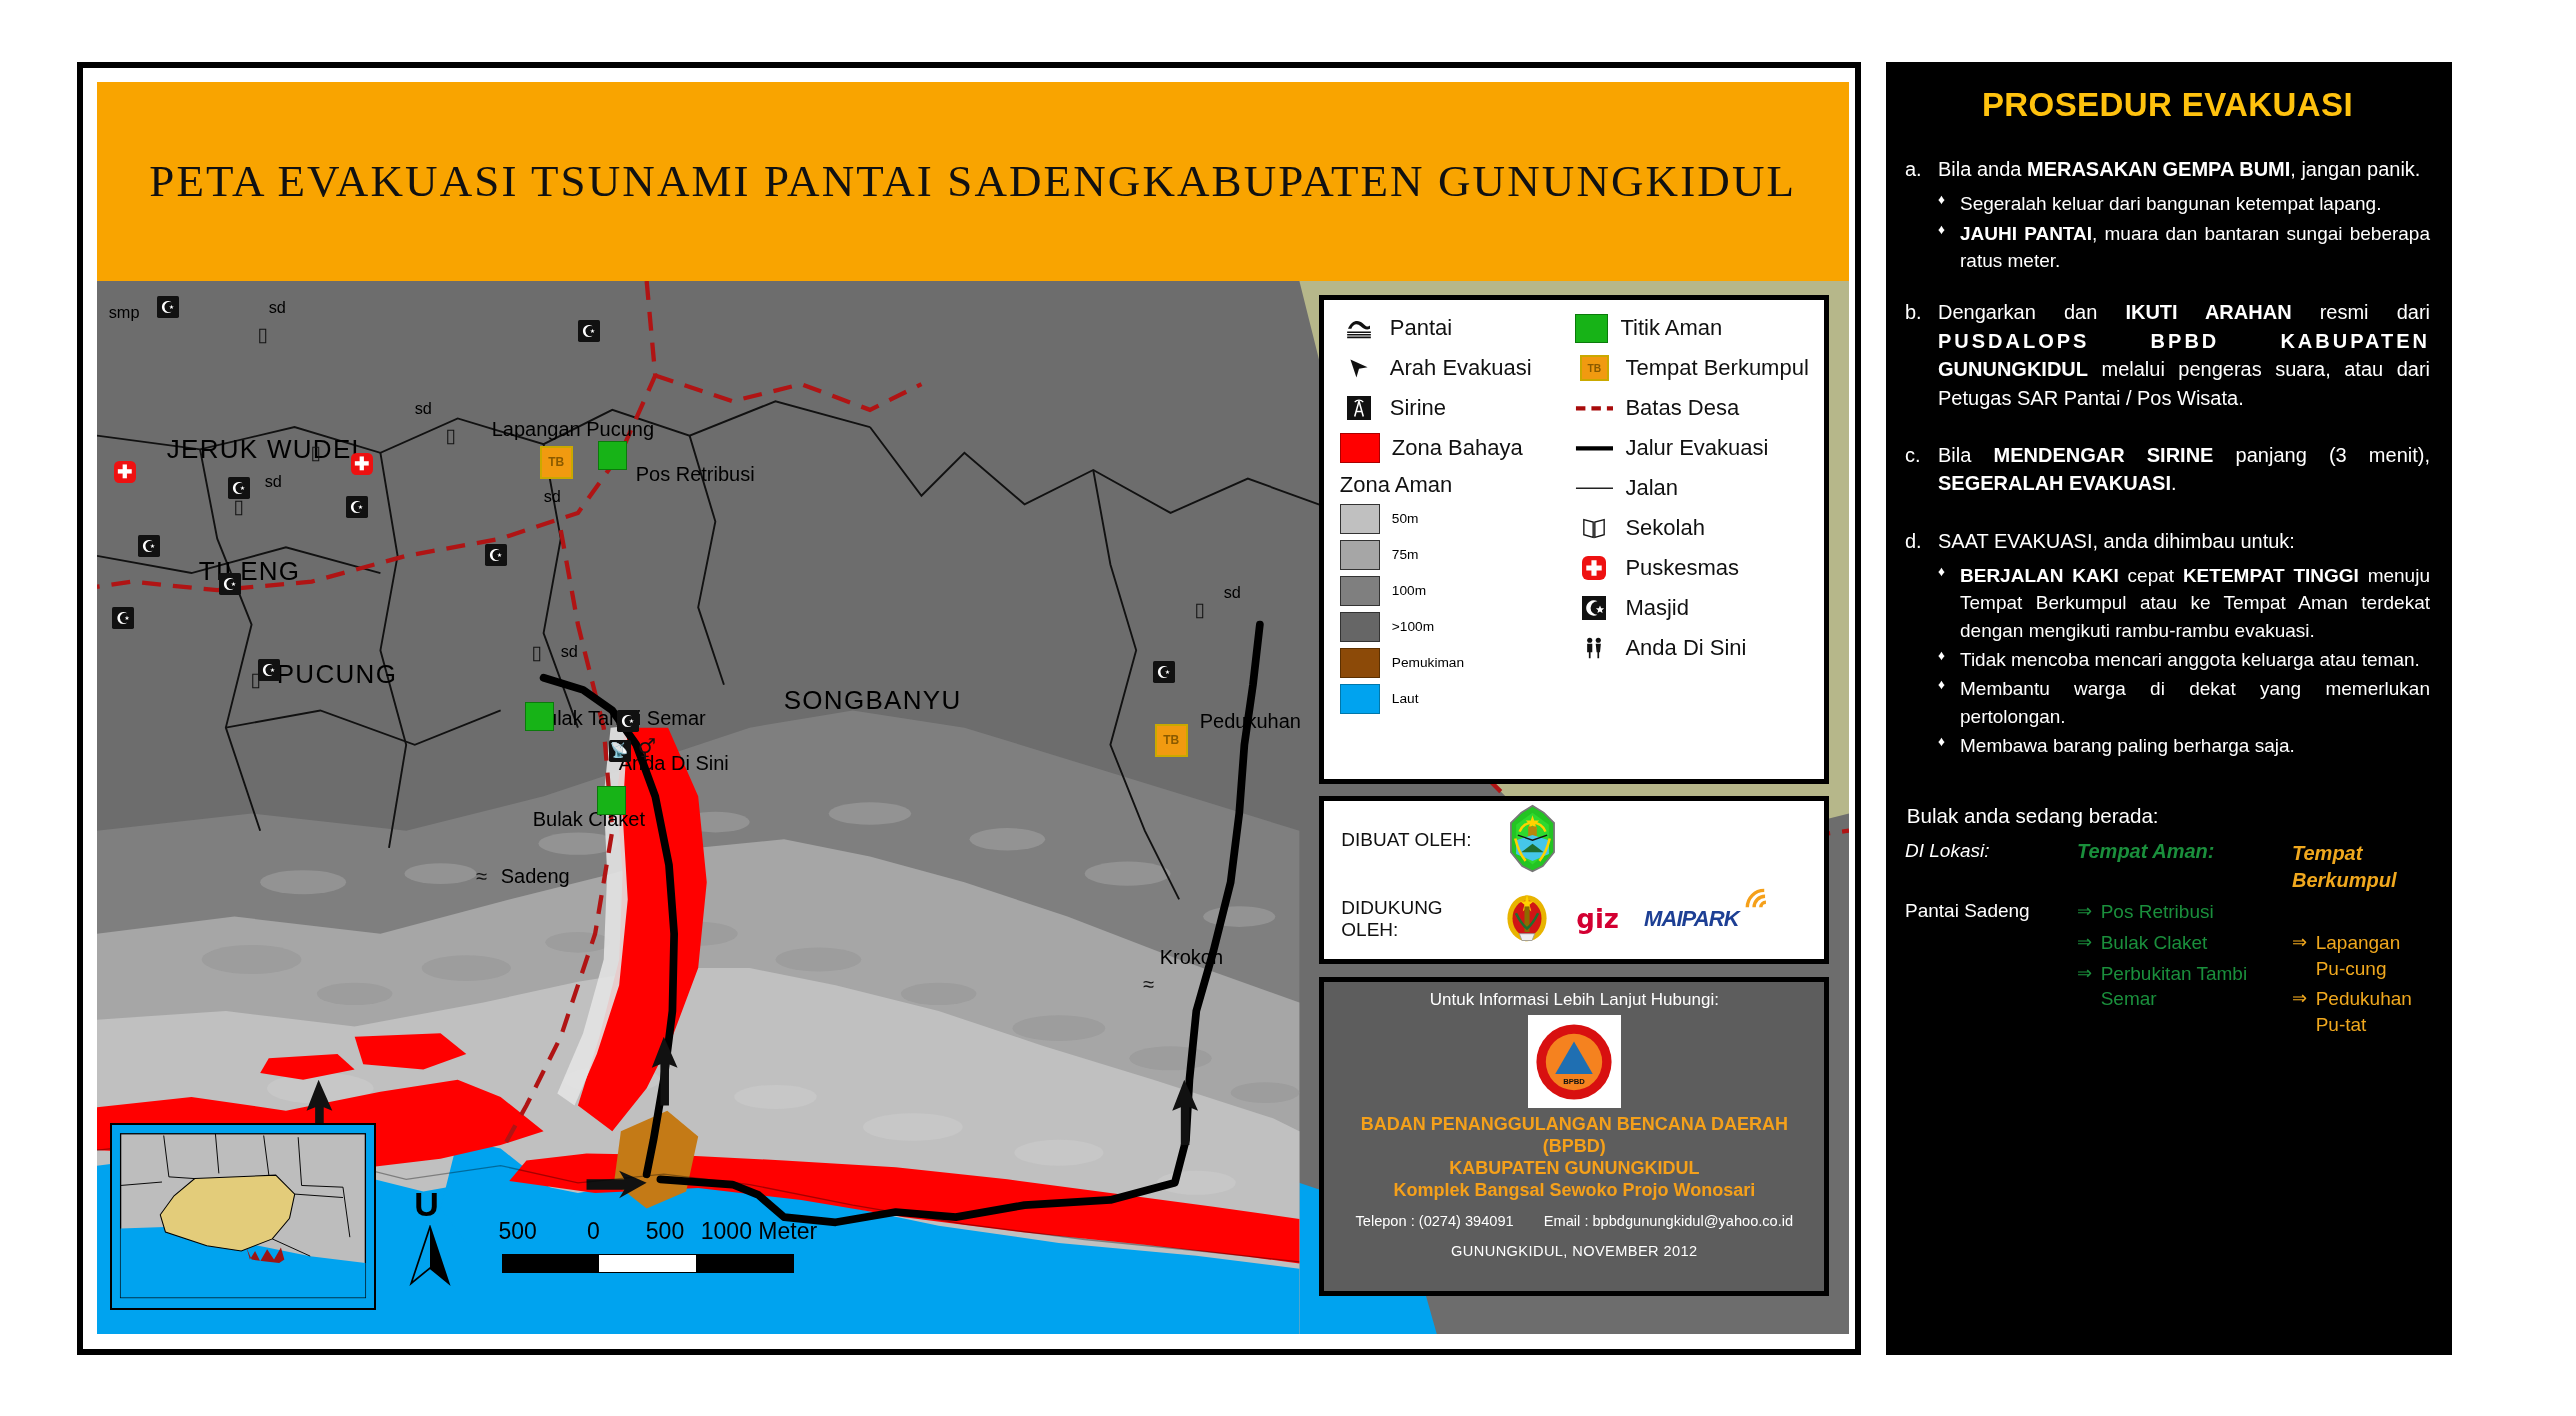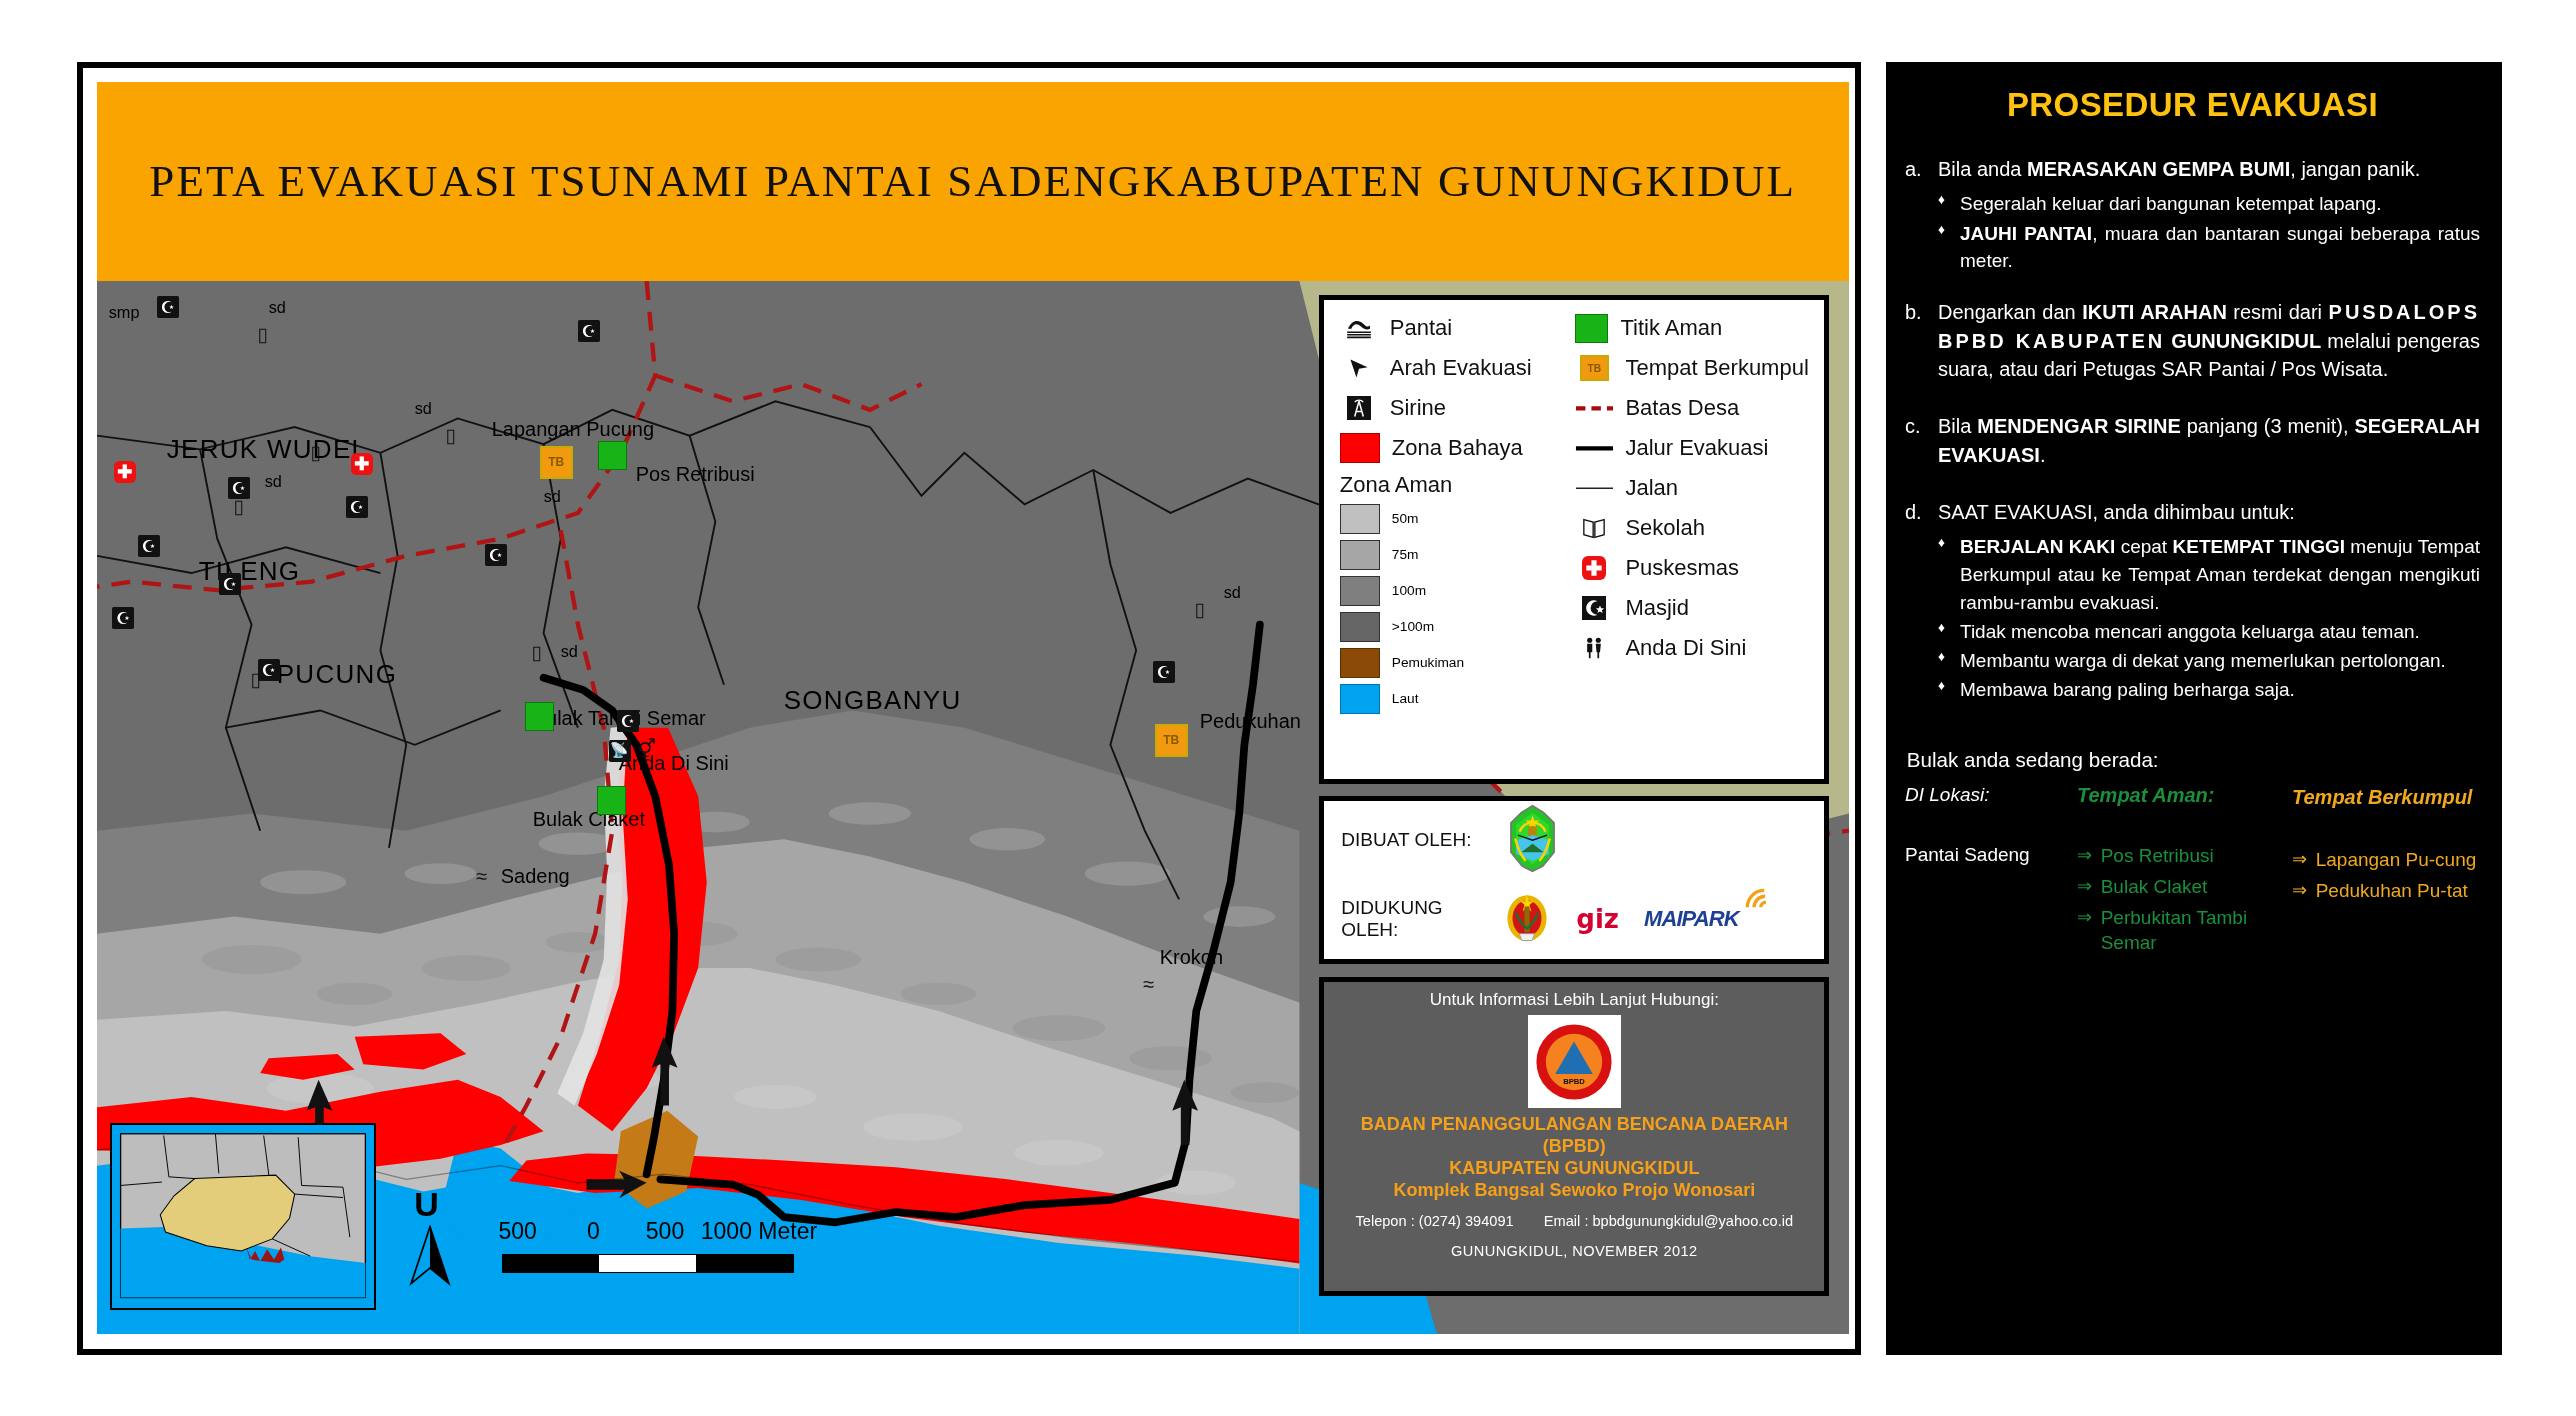--- a/index.html
+++ b/index.html
@@ -63,21 +63,21 @@
   .contact .c-date{font-size:14.6px;color:#fff;margin-top:13.7px;letter-spacing:0.4px;}
 
   
   .logo-gk{width:57px;height:69px;}
   .logo-diy{width:46px;height:53px;}
   .logo-giz{font-size:26px;font-weight:bold;color:#d30032;font-family:"DejaVu Sans",sans-serif;}
   .logo-maipark{font-size:22px;font-weight:bold;font-style:italic;color:#1d3f94;letter-spacing:-0.9px;}
   .bpbd-logo{width:93px;height:93px;background:#fff;margin:5.2px auto 0;display:flex;align-items:center;justify-content:center;}
 
   
-  .proc{position:absolute;left:1886px;top:62px;width:616px;height:1293px;background:#000;box-sizing:border-box;padding:15.5px 22px 0 19px;color:#fff;}
+  .proc{position:absolute;left:1886px;top:62px;width:566px;height:1293px;background:#000;box-sizing:border-box;padding:15.5px 22px 0 19px;color:#fff;}
   .proc h1{margin:8.6px 0 31px;text-align:center;font-size:33px;color:#ffc20e;font-weight:bold;letter-spacing:0.4px;}
   .pitem{display:flex;margin-bottom:6.9px;}
   .pmark{width:33px;flex:0 0 auto;font-size:20px;line-height:1.42;}
   .ptext{flex:1;font-size:20px;line-height:1.42;text-align:justify;}
   .psub{display:flex;margin:1.7px 0 1.7px 33px;}
   .pdia{width:22px;flex:0 0 auto;font-size:13.7px;line-height:1.5;}
   .pstext{flex:1;font-size:19px;line-height:1.45;text-align:justify;}
   .gap{height:22px;}
   b{font-weight:bold;}
   .spaced{letter-spacing:3px;font-weight:bold;}

